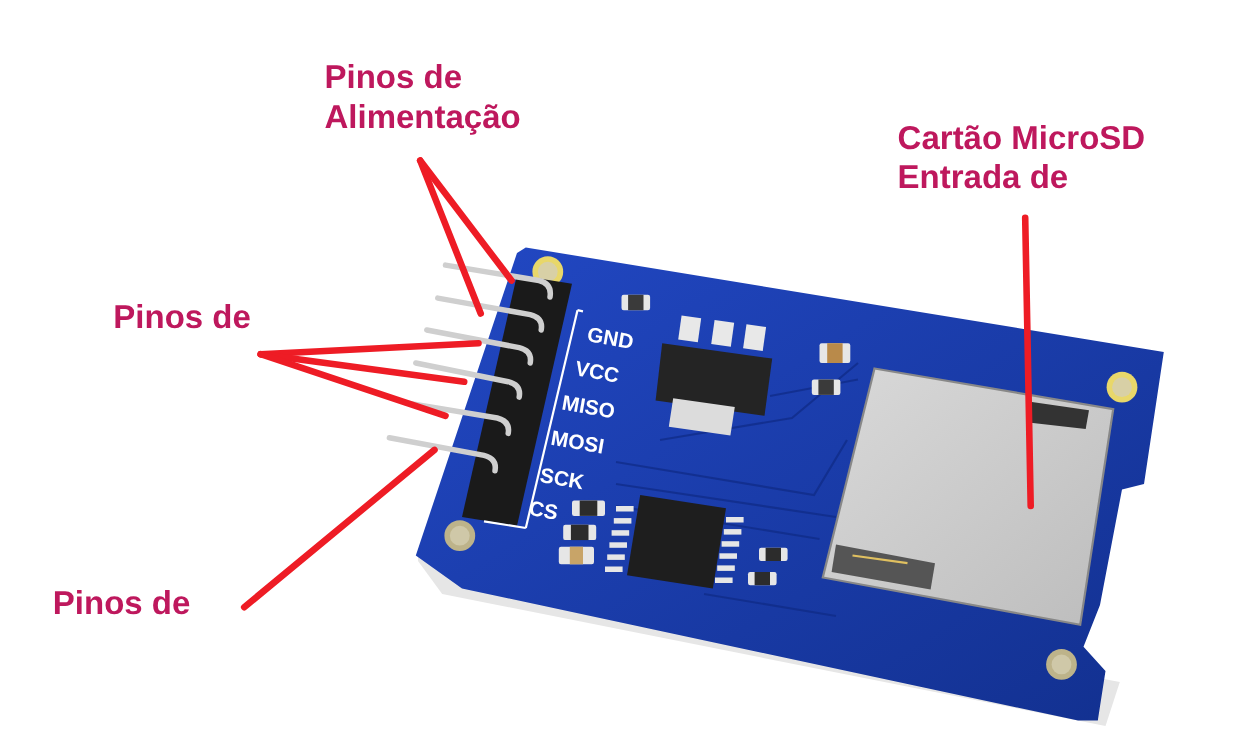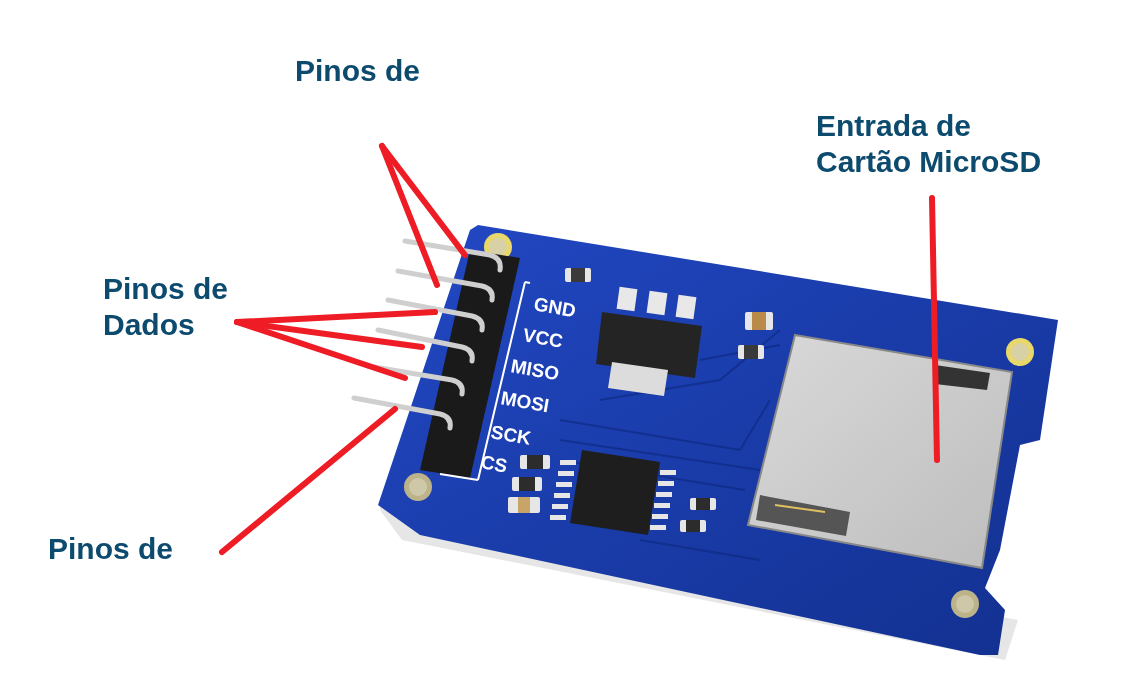--- a/index.html
+++ b/index.html
@@ -1,21 +1,21 @@
 <!DOCTYPE html>
 <html><head>
 <meta charset="utf-8">
 <style>
   html, body { margin: 0; padding: 0; background: #ffffff; }
   body { width: 1126px; height: 674px; position: relative; overflow: hidden;
          font-family: "Liberation Sans", sans-serif; }
   .stage { position: absolute; left: 0; top: 0; width: 1126px; height: 674px; }
   svg.board { position: absolute; left: 0; top: 0; }
   .label { position: absolute; font-weight: bold; font-size: 30px; line-height: 36px;
-           color: #0c4a6e; white-space: nowrap; }
+           color: #be185d; white-space: nowrap; }
   .label div { display: block; }
   .silk { font-family: "Liberation Sans", sans-serif; font-weight: bold; fill: #ffffff; }
 </style>
 </head>
 <body>
 
 <div class="stage">
 
   <svg class="board" width="1126" height="674" viewBox="0 0 1126 674">
     <defs>
@@ -134,29 +134,29 @@
       <path d="M237 322 L435 312"></path>
       <path d="M237 322 L422 347"></path>
       <path d="M237 322 L405 378"></path>
       <path d="M222 552 L395 409"></path>
       <path d="M932 198 L937 460"></path>
     </g>
   </svg>
 
   <div class="label" style="left:295px; top:53px;">
     <div>Pinos de</div>
+    <div>Alimentação</div>
   </div>
 
   <div class="label" style="left:103px; top:271px;">
     <div>Pinos de</div>
-    <div>Dados</div>
   </div>
 
   <div class="label" style="left:48px; top:531px;">
     <div>Pinos de</div>
   </div>
 
   <div class="label" style="left:816px; top:108px;">
+    <div>Cartão MicroSD</div>
     <div>Entrada de</div>
-    <div>Cartão MicroSD</div>
   </div>
 
 </div>
 
 </body></html>

